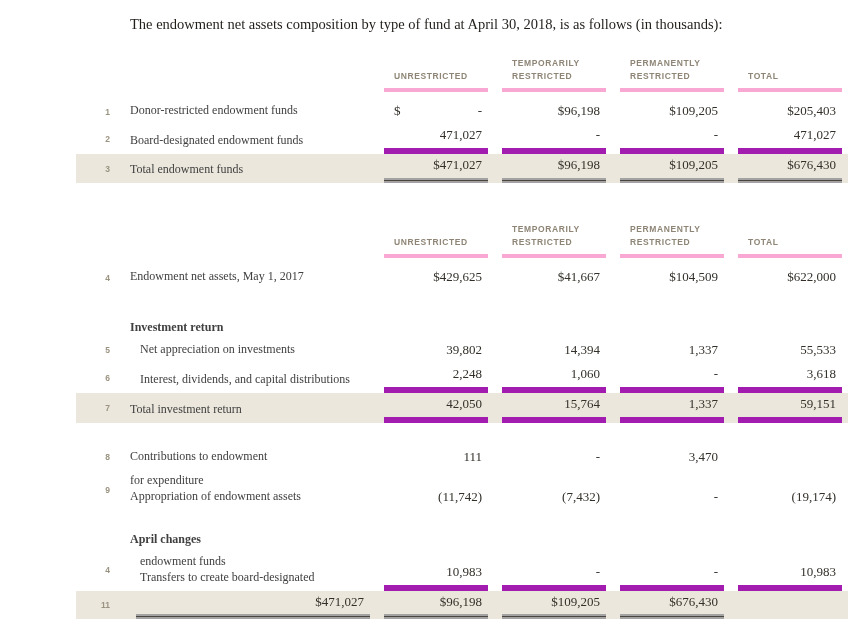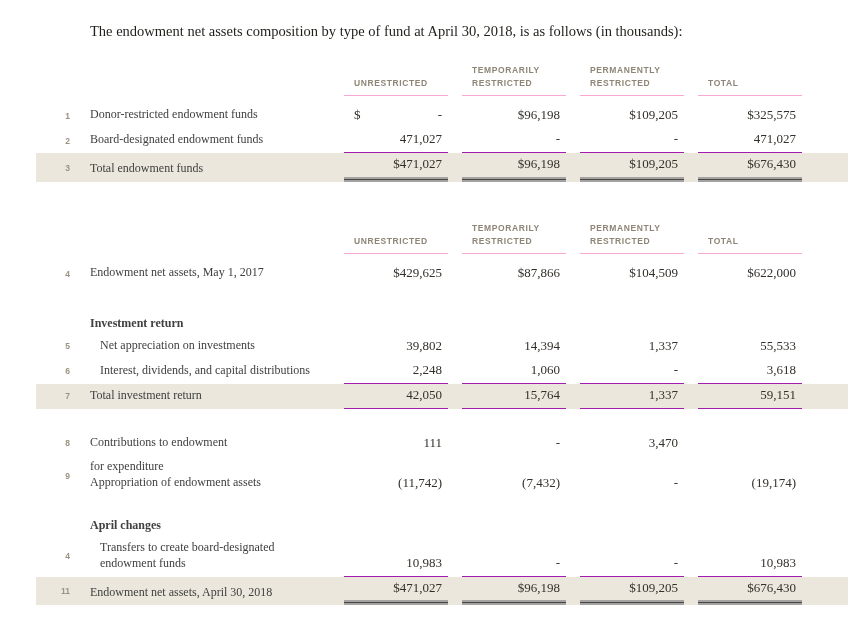--- a/index.html
+++ b/index.html
@@ -2,21 +2,21 @@
 <html style="--highlight: #ebe7dc; --header-text: #8e8576;"><head>
 <meta charset="utf-8">
 <style>
   * { box-sizing: border-box; margin: 0; padding: 0; }
   html, body { background: #ffffff; }
   body {
     width: 848px; height: 643px; overflow: hidden;
     font-family: "Liberation Serif", serif;
     color: #2c2822;
   }
-  .page { padding: 23px 0 0 36px; }
+  .page { padding: 16px 0 0 36px; margin-left: 40px; }
   .title {
     margin-left: 54px;
     margin-bottom: 24px;
     font-size: 14.5px;
     color: #211e1a;
   }
   .table { margin-bottom: 10px; }
   .table-2 { margin-top: 40px; }
   .row {
     display: grid;
@@ -46,28 +46,28 @@
   .val-cell { font-size: 13px; color: #33302a; }
   .cbox {
     margin-left: 14px;
     text-align: right;
     padding: 3px 6px 4px 0;
     line-height: 1.3;
     min-height: 10px;
   }
   .cbox.split { display: flex; justify-content: space-between; }
   .cbox.split .pre-sym { padding-left: 10px; }
-  .rule-single { border-bottom: 1px solid #a21caf; }
+  .rule-single { border-bottom: 6px solid #a21caf; }
   .rule-double { border-bottom: 5px solid #a3a3a3; position: relative; }
   .rule-double::after {
     content: ""; position: absolute; left: 0; right: 0; bottom: -3px;
     border-bottom: 1px solid #4a453e;
   }
   .header-cell .cbox {
-    border-bottom: 1px solid #f9a8d4;
+    border-bottom: 4px solid #f9a8d4;
     text-align: left;
     padding: 0 0 5px 10px;
   }
   .hline {
     font-family: "Liberation Sans", sans-serif;
     font-size: 8.5px;
     font-weight: bold;
     letter-spacing: 0.6px;
     color: var(--header-text, #8e8576);
     line-height: 1.55;
@@ -117,21 +117,21 @@
             <div class="val">-</div>
           </div>
         </div>
         <div class="cell val-cell">
           <div class="cbox">$96,198</div>
         </div>
         <div class="cell val-cell">
           <div class="cbox">$109,205</div>
         </div>
         <div class="cell val-cell">
-          <div class="cbox">$325,575</div>
+          <div class="cbox">$205,403</div>
         </div>
       </div>
       <div class="row">
         <div class="cell num-cell">2</div>
         <div class="cell label-cell">
           <div class="lline">Board-designated endowment funds</div>
         </div>
         <div class="cell val-cell">
           <div class="cbox rule-single">471,027</div>
         </div>
@@ -193,21 +193,21 @@
       </div>
       <div class="row">
         <div class="cell num-cell">4</div>
         <div class="cell label-cell">
           <div class="lline">Endowment net assets, May 1, 2017</div>
         </div>
         <div class="cell val-cell">
           <div class="cbox">$429,625</div>
         </div>
         <div class="cell val-cell">
-          <div class="cbox">$87,866</div>
+          <div class="cbox">$41,667</div>
         </div>
         <div class="cell val-cell">
           <div class="cbox">$104,509</div>
         </div>
         <div class="cell val-cell">
           <div class="cbox">$622,000</div>
         </div>
       </div>
       <div class="spacer" style="height: 26px;"></div>
       <div class="row heading-row">
@@ -332,41 +332,38 @@
         <div class="cell val-cell">
           <div class="cbox"></div>
         </div>
         <div class="cell val-cell">
           <div class="cbox"></div>
         </div>
       </div>
       <div class="row">
         <div class="cell num-cell">4</div>
         <div class="cell label-cell indent">
+          <div class="lline">endowment funds</div>
           <div class="lline">Transfers to create board-designated</div>
-          <div class="lline">endowment funds</div>
         </div>
         <div class="cell val-cell">
           <div class="cbox rule-single">10,983</div>
         </div>
         <div class="cell val-cell">
           <div class="cbox rule-single">-</div>
         </div>
         <div class="cell val-cell">
           <div class="cbox rule-single">-</div>
         </div>
         <div class="cell val-cell">
           <div class="cbox rule-single">10,983</div>
         </div>
       </div>
       <div class="row highlight">
         <div class="cell num-cell">11</div>
-        <div class="cell label-cell">
-          <div class="lline">Endowment net assets, April 30, 2018</div>
-        </div>
         <div class="cell val-cell">
           <div class="cbox rule-double">$471,027</div>
         </div>
         <div class="cell val-cell">
           <div class="cbox rule-double">$96,198</div>
         </div>
         <div class="cell val-cell">
           <div class="cbox rule-double">$109,205</div>
         </div>
         <div class="cell val-cell">

